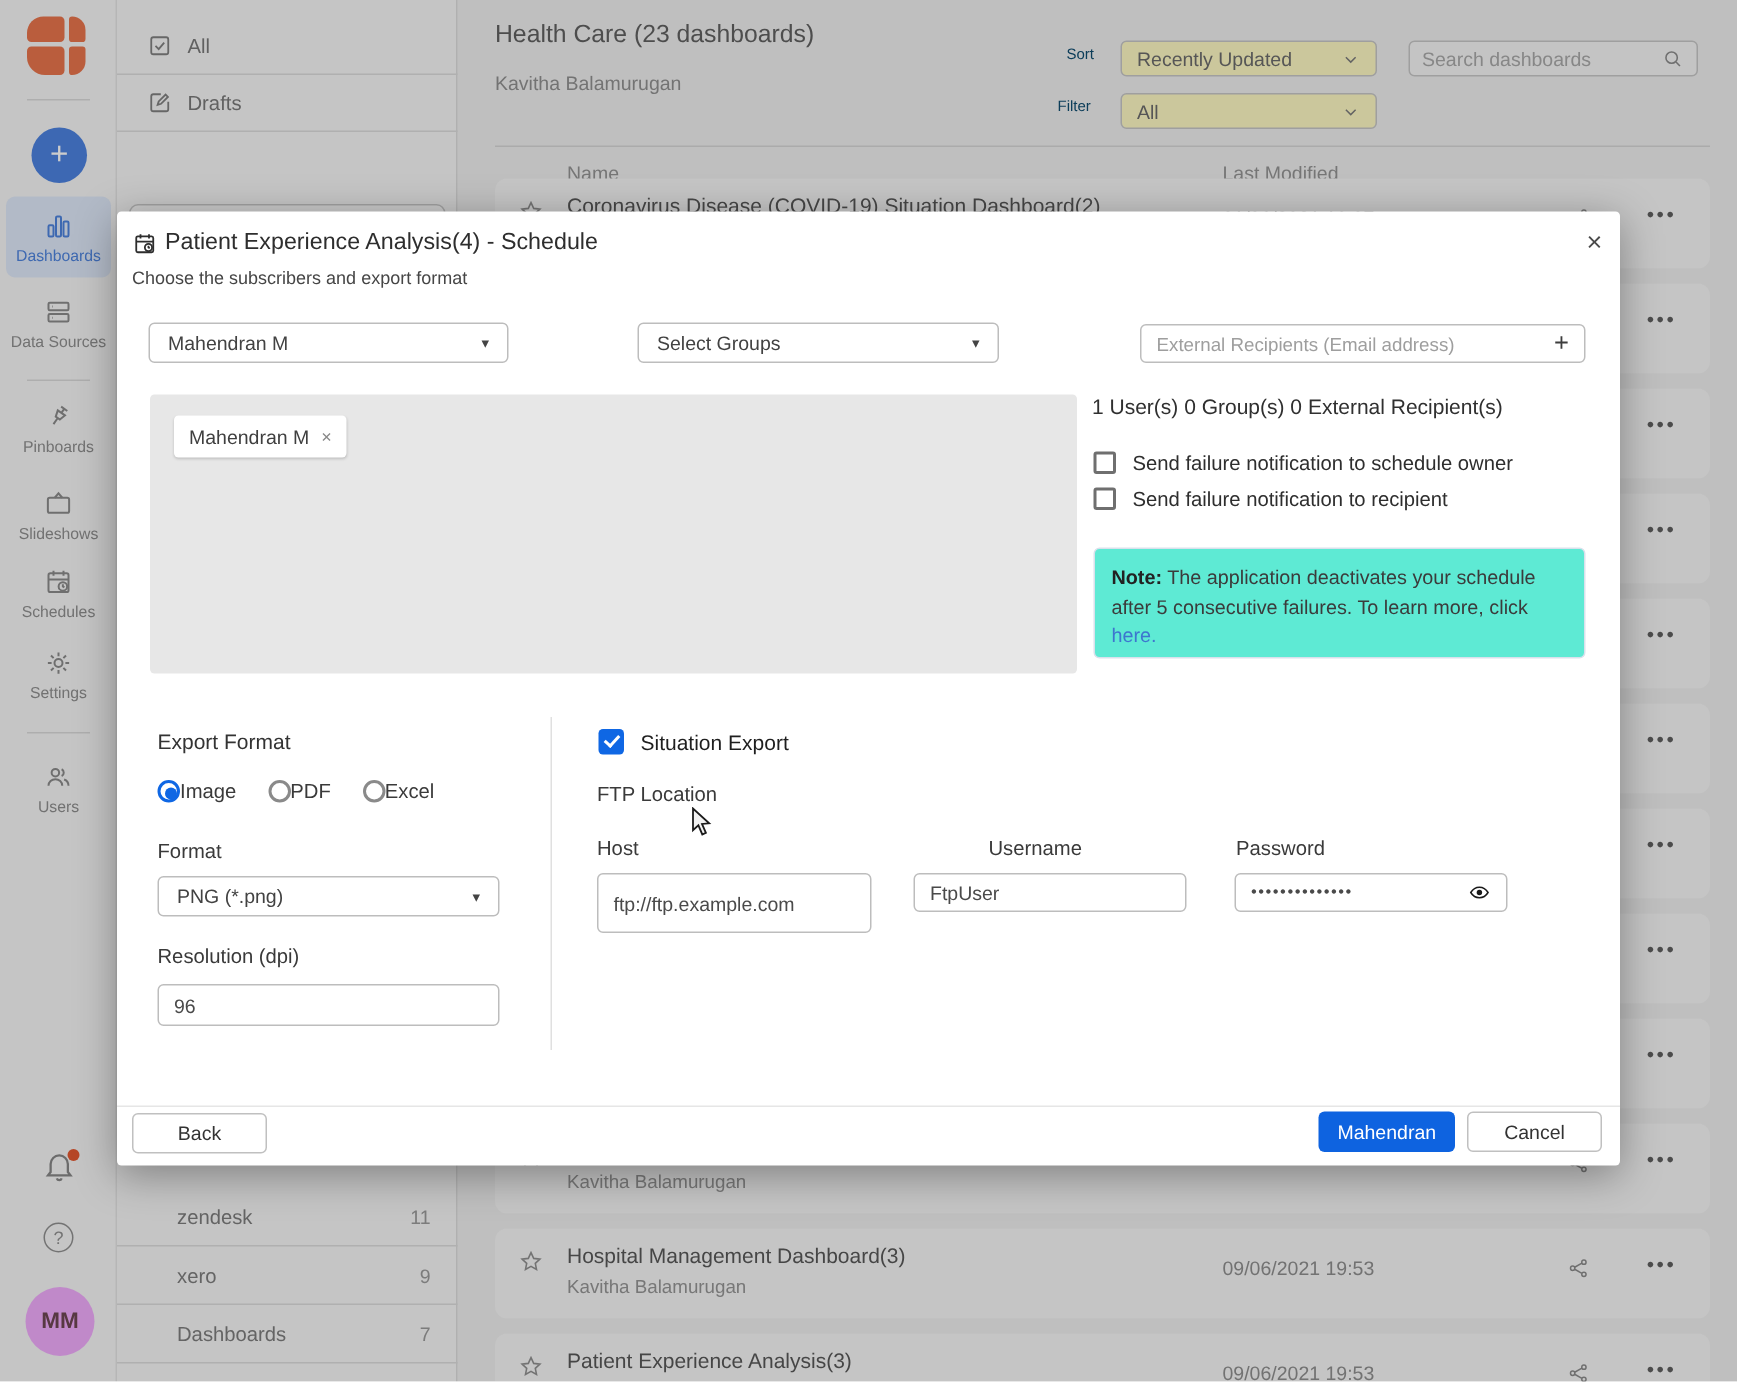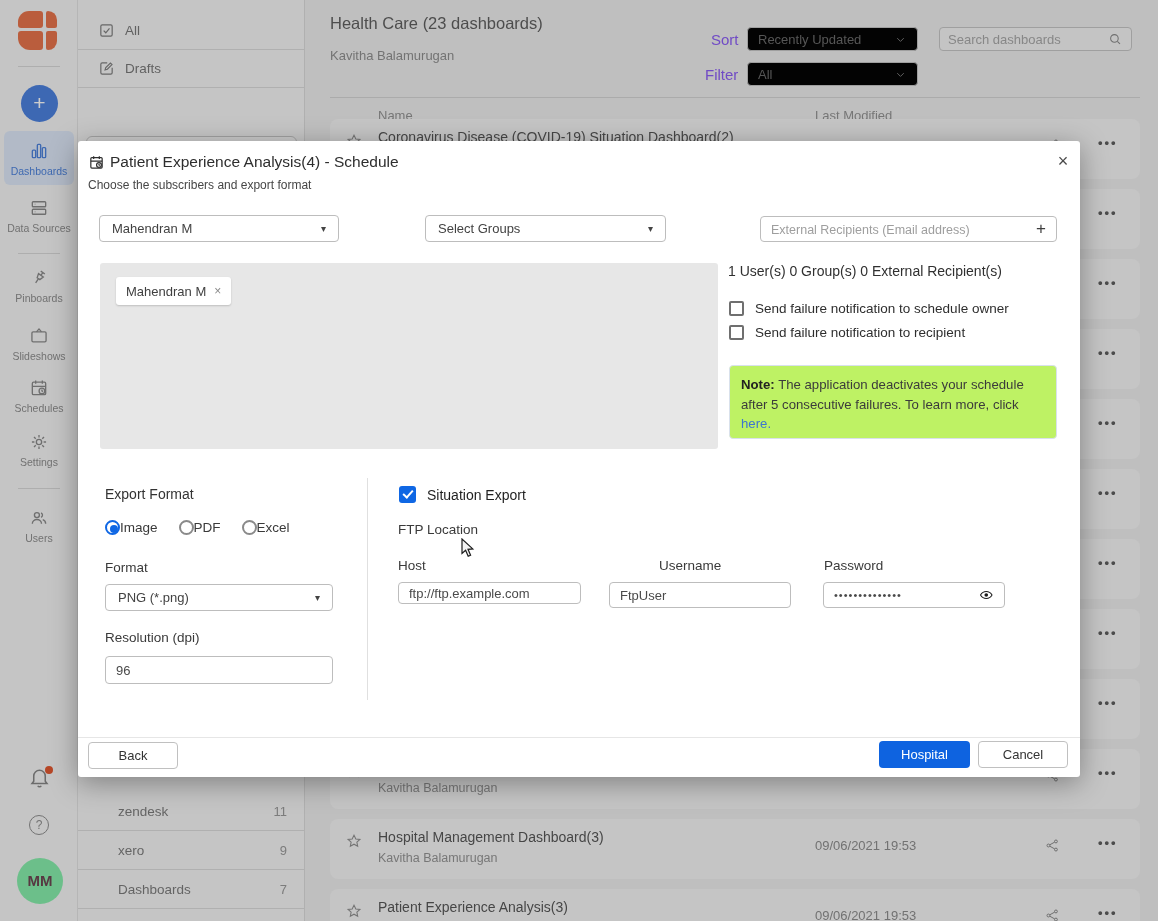--- a/index.html
+++ b/index.html
@@ -10,40 +10,40 @@
 
   
   #rail { position:absolute; left:0; top:0; width:78px; height:921px; background:#f6f6f6; border-right:1px solid #e3e3e3; z-index:1; }
   .rail-item { position:absolute; left:0; width:78px; text-align:center; color:#8a8a8a; }
   .rail-item .lbl { font-size:10.5px; display:block; margin-top:4px; color:#8d8d8d; }
   .rail-item svg { margin:0 auto; }
   .rail-active { background:#dfe9f9; border-radius:6px; left:4px; width:70px; padding:10px 0 8px; color:#4c82dd; }
   .rail-active .lbl { color:#4c82dd; }
   .rail-div { position:absolute; left:18px; width:42px; height:1px; background:#d9d9d9; }
   #plus-btn { position:absolute; left:21px; top:85px; width:37px; height:37px; border-radius:50%; background:#4a80e0; color:#fff; font-size:21px; line-height:36px; text-align:center; }
-  #avatar { position:absolute; left:17px; top:858px; width:46px; height:46px; border-radius:50%; background:#86efac; color:#6b4450; font-size:15px; font-weight:bold; line-height:46px; text-align:center; }
+  #avatar { position:absolute; left:17px; top:858px; width:46px; height:46px; border-radius:50%; background:#f0abfc; color:#6b4450; font-size:15px; font-weight:bold; line-height:46px; text-align:center; }
   #bell-dot { position:absolute; left:45px; top:766px; width:8px; height:8px; border-radius:50%; background:#e4572e; }
   #help-circle { position:absolute; left:29px; top:815px; width:20px; height:20px; border-radius:50%; border:1.5px solid #8f8f8f; color:#8f8f8f; font-size:12px; text-align:center; line-height:18px; }
 
   
   #sidebar { position:absolute; left:78px; top:0; width:227px; height:921px; background:#f6f6f6; border-right:1px solid #dcdcdc; z-index:1; }
   .side-item { position:absolute; left:0; width:227px; border-bottom:1px solid #dcdcdc; display:flex; align-items:center; color:#6f6f6f; }
   .side-item .lbl { font-size:13.5px; color:#787878; margin-left:10px; }
   .side-item svg { margin-left:20px; }
   .cat-item { position:absolute; left:0; width:227px; height:39px; border-bottom:1px solid #dcdcdc; display:flex; align-items:center; }
   .cat-item .lbl { font-size:13.5px; color:#7c7c7c; margin-left:40px; }
   .cat-item .cnt { font-size:13px; color:#9a9a9a; margin-left:auto; margin-right:18px; }
   #side-search { position:absolute; left:8px; top:136px; width:211px; height:30px; border:1px solid #c9c9c9; border-radius:6px; background:#fcfcfc; }
 
   
   #main { position:absolute; left:305px; top:0; width:853px; height:921px; background:#efefef; z-index:0; }
   #page-title { position:absolute; left:25px; top:14px; font-size:16.5px; color:#5f5f5f; }
   #page-owner { position:absolute; left:25px; top:48px; font-size:13px; color:#8f8f8f; }
-  .ctl-label { position:absolute; font-size:15px; color:#8b5cf6; }
-  .dd { position:absolute; border:1px solid #c6c6c6; border-radius:4px; background:#000000; font-size:13px; color:#6a6a6a; display:flex; align-items:center; padding:0 10px; }
+  .ctl-label { position:absolute; font-size:10px; color:#0c4a6e; }
+  .dd { position:absolute; border:1px solid #c6c6c6; border-radius:4px; background:#fef9c3; font-size:13px; color:#6a6a6a; display:flex; align-items:center; padding:0 10px; }
   .dd svg { margin-left:auto; }
   #search-box { position:absolute; left:634px; top:27px; width:193px; height:24px; border:1px solid #c6c6c6; border-radius:4px; background:#f5f5f5; display:flex; align-items:center; padding:0 8px; }
   #search-box input { border:none; outline:none; background:transparent; font-size:13px; color:#6a6a6a; width:160px; font-family:"Liberation Sans",sans-serif; }
   #search-box input::placeholder { color:#a8a8a8; }
   #head-rule { position:absolute; left:25px; top:97px; width:810px; height:1px; background:#d6d6d6; }
   .col-head { position:absolute; top:108px; font-size:13px; color:#939393; }
   .row-card { position:absolute; left:25px; width:810px; height:60px; background:#f6f6f6; border-radius:8px; }
   .row-name { position:absolute; left:48px; top:10px; font-size:14px; color:#565656; }
   .row-author { position:absolute; left:48px; top:32px; font-size:12.5px; color:#949494; }
   .row-date { position:absolute; left:485px; top:19px; font-size:13px; color:#8d8d8d; }
@@ -64,21 +64,21 @@
   .m-input input::placeholder { color:#9e9e9e; font-size:12.5px; }
   #subs-box { position:absolute; left:22px; top:122px; width:618px; height:186px; background:#e7e7e7; border-radius:3px; }
   #chip { position:absolute; left:16px; top:14px; background:#fff; border-radius:3px; box-shadow:0 1px 2px rgba(0,0,0,0.18); height:28px; display:flex; align-items:center; padding:0 10px; font-size:13px; color:#3f3f3f; }
   #chip .x { margin-left:8px; color:#8a8a8a; font-size:12px; }
   #summary { position:absolute; left:650px; top:122px; font-size:14px; color:#303030; }
   .chk-row { position:absolute; display:flex; align-items:center; }
   .chk { width:15px; height:15px; border:2px solid #6f6f6f; border-radius:2px; background:#fff; }
   .chk-lbl { font-size:13.5px; color:#2e2e2e; margin-left:11px; }
   .chk-checked { width:17px; height:17px; border:none; border-radius:3px; background:#0f67e4; position:relative; }
   .chk-checked::after { content:""; position:absolute; left:5.5px; top:2px; width:4px; height:8px; border:solid #fff; border-width:0 2px 2px 0; transform:rotate(42deg); }
-  #note-box { position:absolute; left:651px; top:224px; width:328px; height:74px; background:#bef264; border:1px solid #d9e1ec; border-radius:4px; padding:9px 11px; font-size:13.2px; line-height:19.5px; color:#3b3b3b; }
+  #note-box { position:absolute; left:651px; top:224px; width:328px; height:74px; background:#5eead4; border:1px solid #d9e1ec; border-radius:4px; padding:9px 11px; font-size:13.2px; line-height:19.5px; color:#3b3b3b; }
   #note-box b { color:#222; }
   #note-box a { color:#3d76cf; text-decoration:none; }
   .sec-label { position:absolute; font-size:14px; color:#333; }
   .fld-label { position:absolute; font-size:13.5px; color:#3a3a3a; }
   .radio-row { position:absolute; left:27px; top:379px; display:flex; align-items:center; gap:21px; }
   .radio { display:flex; align-items:center; gap:0; font-size:13.5px; color:#3a3a3a; }
   .rdot { width:15px; height:15px; border-radius:50%; border:2px solid #8a8a8a; }
   .rdot-on { border:2px solid #0f67e4; position:relative; }
   .rdot-on::after { content:""; position:absolute; left:2.5px; top:2.5px; width:8px; height:8px; border-radius:50%; background:#0f67e4; }
   #v-div { position:absolute; left:289px; top:337px; width:1px; height:222px; background:#e0e0e0; }
@@ -488,37 +488,37 @@
 
   <div id="v-div"></div>
 
   <div class="chk-row" style="left:321px;top:345px;">
     <div class="chk chk-checked"></div>
     <span class="chk-lbl" style="font-size:14px;color:#1f1f1f;">Situation Export</span>
   </div>
   <span class="fld-label" style="left:320px;top:381px;">FTP Location</span>
 
   <span class="fld-label" style="left:320px;top:417px;">Host</span>
-  <div class="m-input" style="left:320px;top:441px;width:183px;height:22px;">
+  <div class="m-input" style="left:320px;top:441px;width:183px;height:40px;">
     <input type="text" value="ftp://ftp.example.com" style="">
   </div>
   <span class="fld-label" style="left:533px;top:417px;margin-left:48px;">Username</span>
   <div class="m-input" style="left:531px;top:441px;width:182px;height:26px;">
     <input type="text" value="FtpUser" style="">
   </div>
   <span class="fld-label" style="left:746px;top:417px;">Password</span>
   <div class="m-input" style="left:745px;top:441px;width:182px;height:26px;">
     <input type="text" style="font-size: 11px; letter-spacing: 1px;" value="••••••••••••••">
     <svg width="16" height="16" viewBox="0 0 24 24">
         <path d="M2.5 12S6 6.2 12 6.2 21.5 12 21.5 12 18 17.8 12 17.8 2.5 12 2.5 12z" fill="none" stroke="#1a1a1a" stroke-width="1.7"></path>
         <circle cx="12" cy="12" r="3" fill="#1a1a1a"></circle>
       </svg>
   </div>
 
   <div id="m-footer-rule"></div>
   <button class="btn btn-ghost" style="left:10px;top:601px;width:90px;">Back</button>
-  <button class="btn btn-primary" style="left:801px;top:600px;width:91px;">Hospital</button>
+  <button class="btn btn-primary" style="left:801px;top:600px;width:91px;">Mahendran</button>
   <button class="btn btn-ghost" style="left:900px;top:600px;width:90px;">Cancel</button>
 </div>
 
 <svg id="cursor" width="14" height="20" viewBox="0 0 14 20">
     <path d="M1 1 L1 15.5 L4.6 12.2 L7.2 18.3 L9.6 17.2 L7 11.3 L11.8 10.9 Z" fill="#f2f2f2" stroke="#1b1b1b" stroke-width="1.2"></path>
   </svg>
 
 </body></html>

